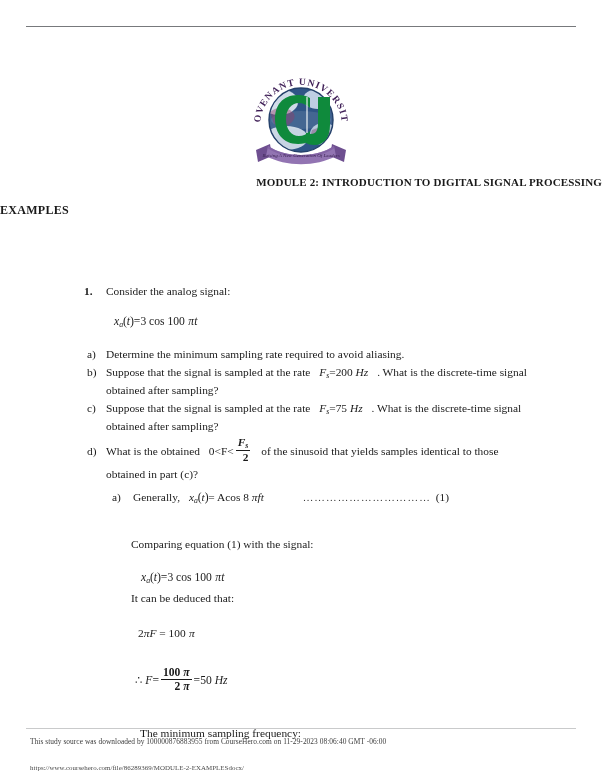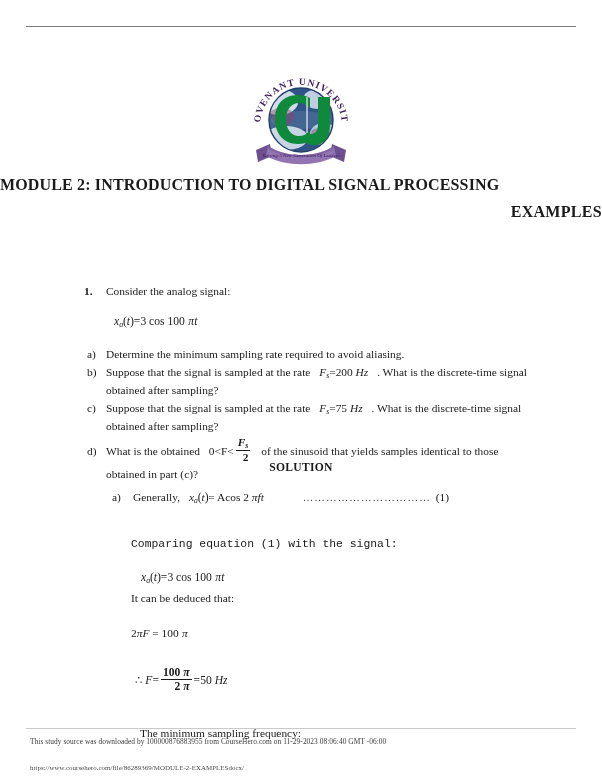--- a/index.html
+++ b/index.html
@@ -54,33 +54,33 @@
     height: 104px;
   }
   .logo svg { display: block; }
 
   
   .doc-title {
     position: absolute;
     left: 0;
     right: 0;
     top: 176px;
-    text-align: left;
-    font-weight: bold;
-    font-size: 16px;
+    text-align: right;
+    font-weight: bold;
+    font-size: 11px;
     letter-spacing: 0.15px;
   }
   .doc-subtitle {
     position: absolute;
     left: 0;
     right: 0;
     top: 203px;
-    text-align: right;
-    font-weight: bold;
-    font-size: 16px;
+    text-align: left;
+    font-weight: bold;
+    font-size: 12px;
     letter-spacing: 0.3px;
   }
   .solution-heading {
     position: absolute;
     left: 0;
     right: 0;
     top: 461px;
     text-align: center;
     font-weight: bold;
     font-size: 11.6px;
@@ -187,24 +187,24 @@
   .leader {
     display: inline-block;
     margin-left: 30px;
     letter-spacing: 1.05px;
     font-size: 10.6px;
     color: #2b2b2b;
   }
   .eqn-no { margin-left: 5px; font-size: 11.4px; }
 
   .sol-text { margin-left: 19px; }
-  .sol-line-1 { margin-top: 33px; font-family: Liberation Mono, monospace; }
+  .sol-line-1 { margin-top: 33px; }
   .sol-eq-2 { margin-top: 20px; margin-left: 29px; font-size: 11.6px; }
   .sol-line-2 { margin-top: 7px; margin-left: 19px; }
-  .sol-eq-3 { margin-top: 23px; margin-left: 19px; font-size: 11.4px; }
+  .sol-eq-3 { margin-top: 23px; margin-left: 26px; font-size: 11.4px; }
   .sol-eq-4 { margin-top: 28px; margin-left: 23px; font-size: 11.6px; }
   .sol-line-3 { margin-top: 34px; margin-left: 28px; }
 
   
   .footer-note {
     position: absolute;
     left: 30px;
     top: 737px;
     font-size: 7.4px;
     color: #3b3b3b;
@@ -317,29 +317,28 @@
         <span class="sub-body">
           <span>What is the obtained</span>
           <span class="math inline-math"><span class="up">0&lt;F&lt;</span><span class="frac"><span class="num"><span>F</span><sub>s</sub></span><span class="den up">2</span></span></span>
           <span>of the sinusoid that yields samples identical to those obtained in part (c)?</span>
         </span>
       </div>
 
     </div>
   </div>
 
-  <div class="solution-heading">SOLUTION</div>
 
   <div class="sol-block">
 
     <div class="sol-a">
       <span class="lbl">a)</span>
       <span>
         <span>Generally,</span>
-        <span class="math inline-math"><span>x</span><sub>a</sub><span class="bar">(</span><span>t</span><span class="bar">)</span><span class="up">= Acos 2</span>&nbsp;<span>πft</span></span>
+        <span class="math inline-math"><span>x</span><sub>a</sub><span class="bar">(</span><span>t</span><span class="bar">)</span><span class="up">= Acos 8</span>&nbsp;<span>πft</span></span>
         <span class="leader">……………………………</span><span class="eqn-no">(1)</span>
       </span>
     </div>
 
     <div class="sol-text sol-line-1">Comparing equation (1) with the signal:</div>
 
     <div class="sol-eq-2 math">
       <span>x</span><sub>a</sub><span class="bar">(</span><span>t</span><span class="bar">)</span><span class="up">=</span><span class="up">3 cos 100</span><span class="sp">&nbsp;</span><span>πt</span>
     </div>
 

